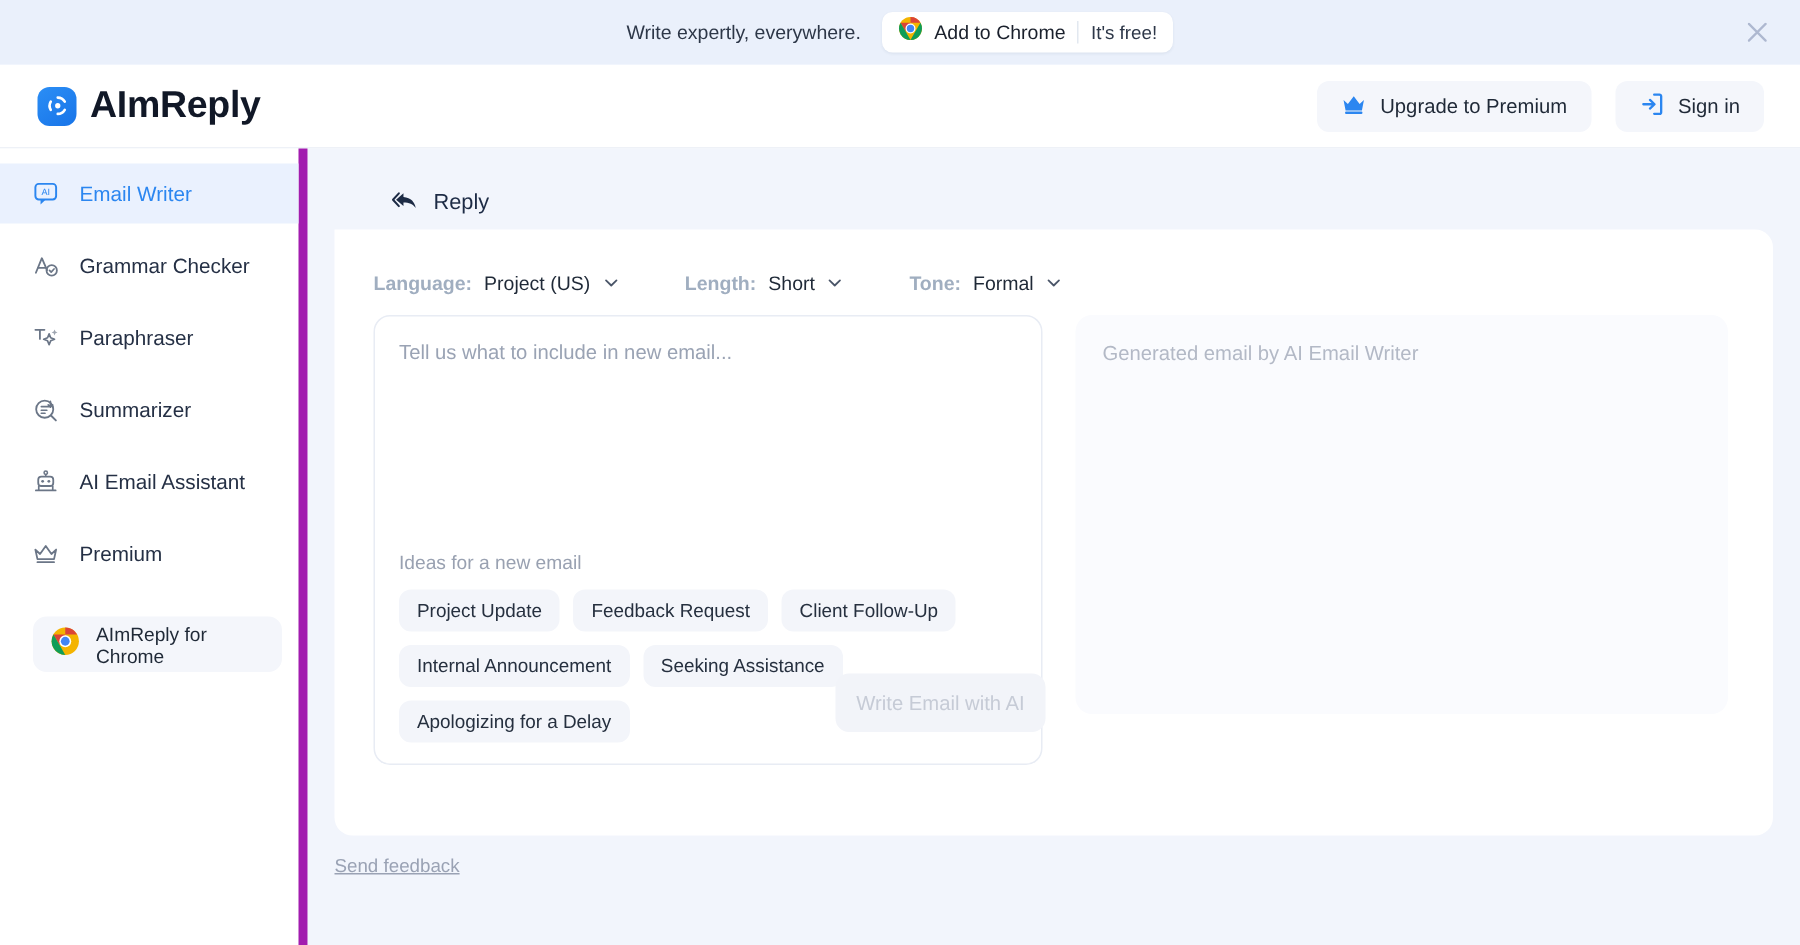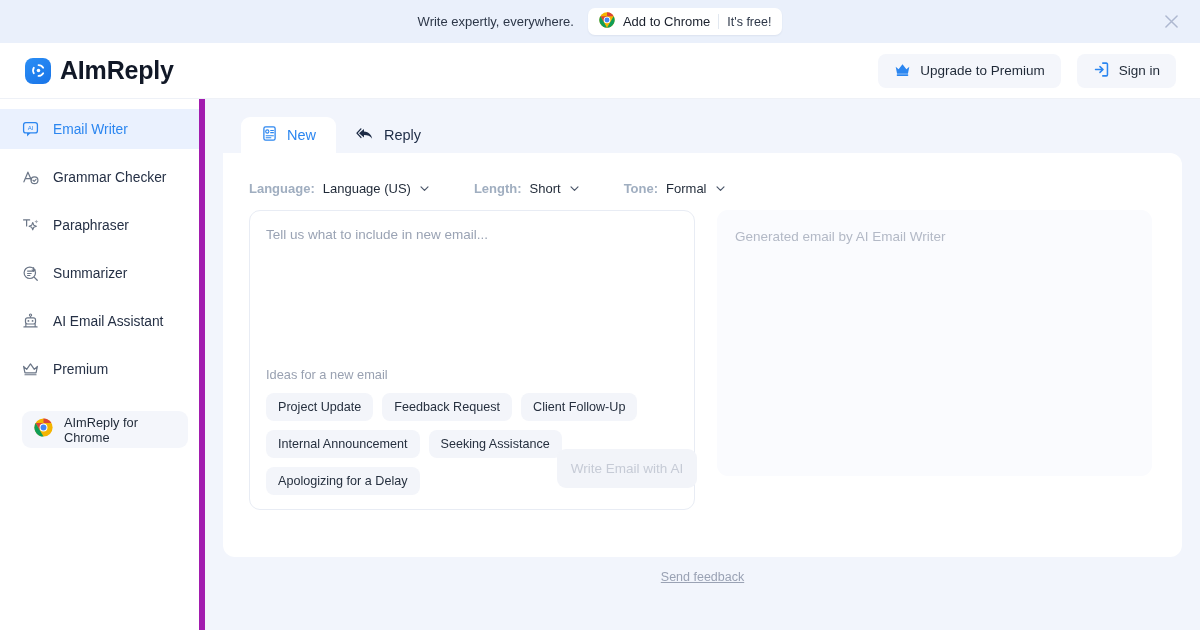--- a/index.html
+++ b/index.html
@@ -132,21 +132,21 @@
   .output-placeholder { font-size: 13.5px; color: #b3b9c6; }
   .write-btn {
     position: absolute; left: 334px; top: 296px;
     width: 140px; height: 39px;
     background: #f2f4f9; border: none; border-radius: 9px;
     color: #c6cbd6; font-size: 13.5px; font-weight: 500;
     font-family: "Liberation Sans", sans-serif;
     display: flex; align-items: center; justify-content: center;
     cursor: default;
   }
-  .feedback-row { margin-right: 18px; display: flex; justify-content: center; padding-top: 13px; }
+  .feedback-row { margin-right: 18px; display: flex; justify-content: flex-start; padding-top: 13px; }
   .feedback-link {
     font-size: 12.5px; color: #9aa2b4; text-decoration: underline; cursor: pointer;
   }
 </style>
 </head>
 <body>
 
 <div class="banner">
   <span class="banner-text">Write expertly, everywhere.</span>
   <div class="banner-pill">
@@ -290,47 +290,37 @@
           <circle cx="24" cy="24" r="7.4" fill="#4285f4"></circle>
         </svg>
       </span>
       <span class="chrome-btn-label">AImReply for Chrome</span>
     </div>
   </div>
 
   <div class="main">
 
     <div class="tabs">
-      <div class="tab active">
-        <span>
-          <svg width="17" height="17" viewBox="0 0 20 20">
-            <rect x="3.4" y="2.2" width="13.2" height="15.6" rx="2" stroke="#2b86f0" stroke-width="1.5" fill="none"></rect>
-            <circle cx="7.4" cy="7.6" r="1.9" stroke="#2b86f0" stroke-width="1.3" fill="none"></circle>
-            <path d="M11.4 6.4h3.2M11.4 9h3.2M6 12.6h8.6M6 15h5.6" stroke="#2b86f0" stroke-width="1.3" stroke-linecap="round"></path>
-          </svg>
-        </span>
-        <span>New</span>
-      </div>
       <div class="tab">
         <span>
           <svg width="19" height="17" viewBox="0 0 22 20">
             <path d="M9.2 4.6 3.4 9.6l5.8 5v-2.8c4.4 0 7.6 1.3 9.6 4.3-.7-4.6-3.6-7.9-9.6-8.6z" fill="#1d2b45"></path>
             <path d="M5.6 4.6 1 9.6l4.6 5" stroke="#1d2b45" stroke-width="1.6" fill="none" stroke-linecap="round" stroke-linejoin="round"></path>
           </svg>
         </span>
         <span>Reply</span>
       </div>
     </div>
 
     <div class="card">
 
       <div class="controls">
         <div class="ctl">
           <span class="ctl-label">Language:</span>
-          <span class="ctl-value">Language (US)</span>
+          <span class="ctl-value">Project (US)</span>
           <span>
             <svg class="chev" viewBox="0 0 12 12">
                 <path d="M2.2 4.3 6 8l3.8-3.7" stroke="#4a5568" stroke-width="1.3" fill="none" stroke-linecap="round" stroke-linejoin="round"></path>
               </svg>
           </span>
         </div>
         <div class="ctl">
           <span class="ctl-label">Length:</span>
           <span class="ctl-value">Short</span>
           <span>

